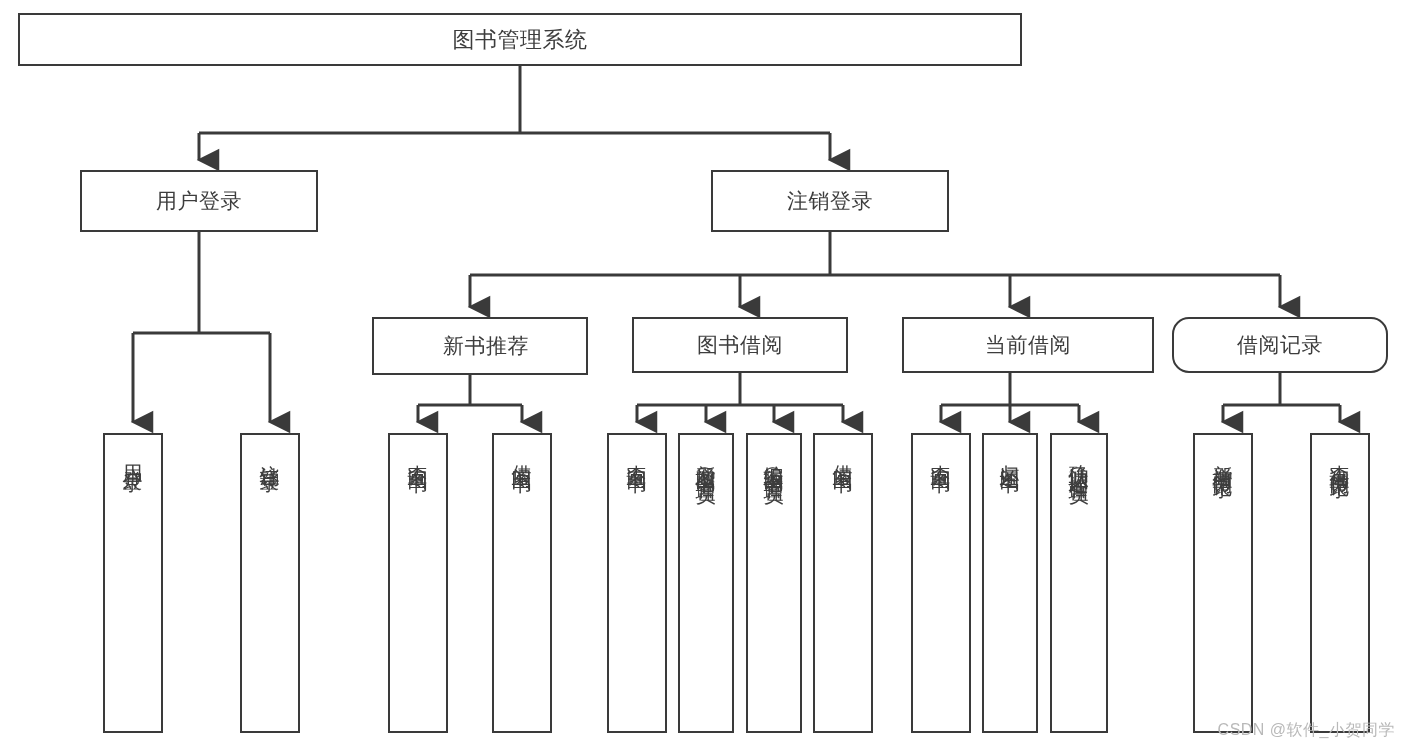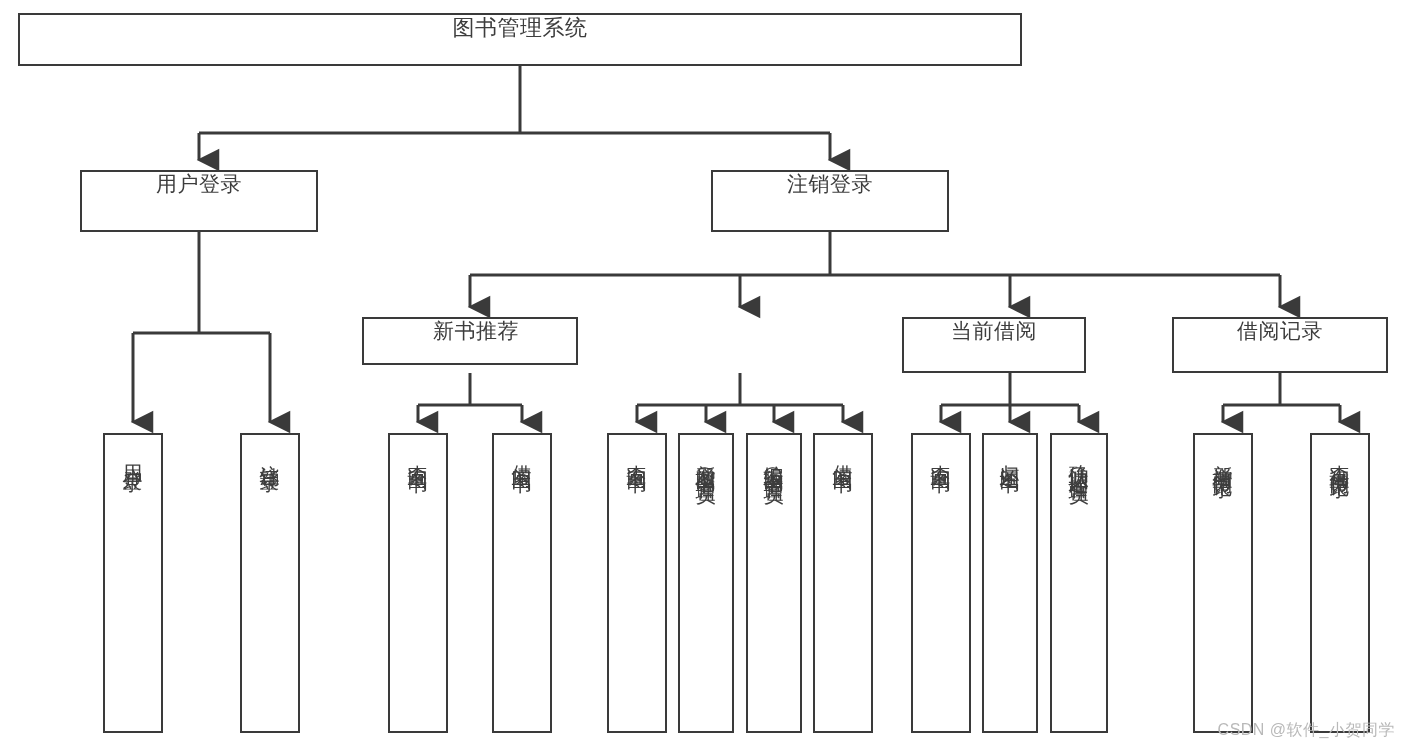--- a/index.html
+++ b/index.html
@@ -24,20 +24,21 @@
     width: 1405px;
     height: 747px;
     pointer-events: none;
   }
   .node {
     position: absolute;
     box-sizing: border-box;
     border: 2px solid #3a3a3a;
     background: #ffffff;
     display: flex;
+    align-items: center;
     justify-content: center;
     color: #3d3d3d;
   }
   .node .label {
     display: block;
     text-align: center;
     line-height: 1.18;
     color: #3d3d3d;
     white-space: pre;
   }
@@ -130,27 +131,30 @@
     <span class="label">图书管理系统</span>
   </div>
 
   <div class="node horiz" style="left:80px; top:170px; width:238px; height:62px;">
     <span class="label">用户登录</span>
   </div>
   <div class="node horiz" style="left:711px; top:170px; width:238px; height:62px;">
     <span class="label">注销登录</span>
   </div>
 
-  <div class="node horiz" style="left:362px; top:317px; width:216px; height:48px;padding-left:12px;">
+  <div class="node horiz" style="left:372px; top:317px; width:216px; height:58px;padding-left:12px;">
     <span class="label">新书推荐</span>
   </div>
-  <div class="node horiz" style="left:902px; top:317px; width:184px; height:56px;">
+  <div class="node horiz" style="left:632px; top:317px; width:216px; height:56px;">
+    <span class="label">图书借阅</span>
+  </div>
+  <div class="node horiz" style="left:902px; top:317px; width:252px; height:56px;">
     <span class="label">当前借阅</span>
   </div>
-  <div class="node horiz" style="left:1172px; top:317px; width:216px; height:56px;">
+  <div class="node horiz" style="left:1172px; top:317px; width:216px; height:56px;border-radius:17px;">
     <span class="label">借阅记录</span>
   </div>
 
   <div class="node vert" style="left:103px; top:433px; width:60px; height:300px;">
     <span class="label">用户登录</span>
   </div>
   <div class="node vert" style="left:240px; top:433px; width:60px; height:300px;">
     <span class="label">注销登录</span>
   </div>
 

